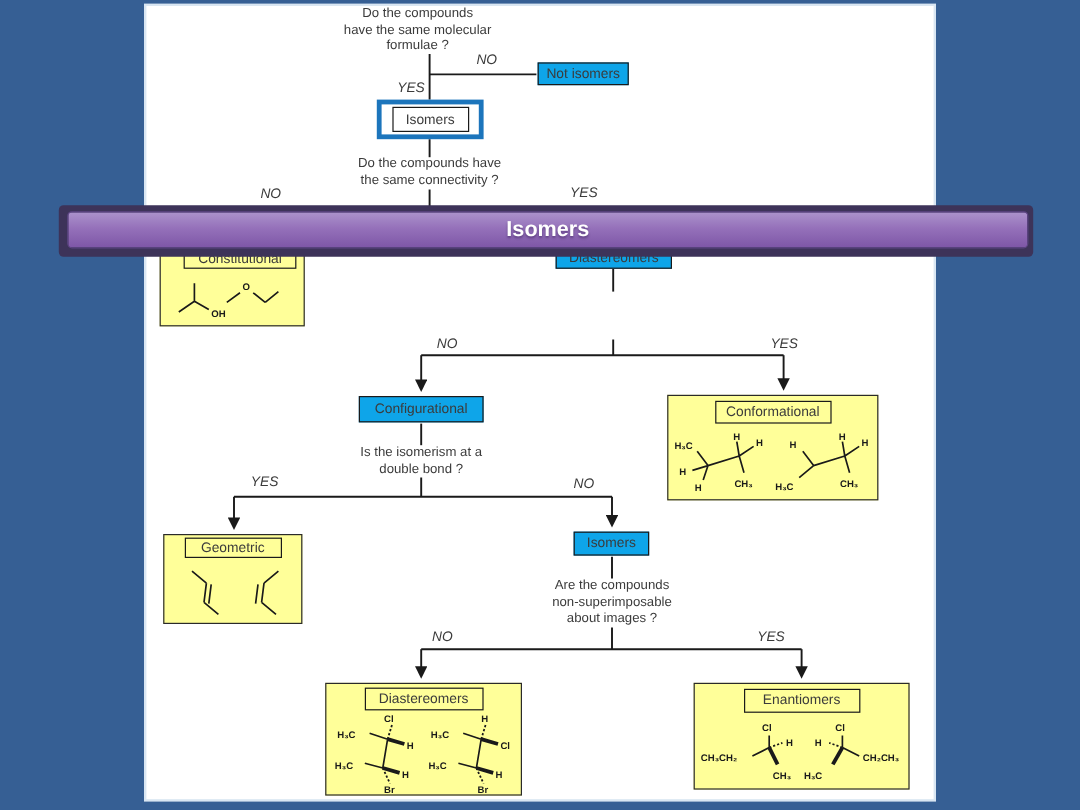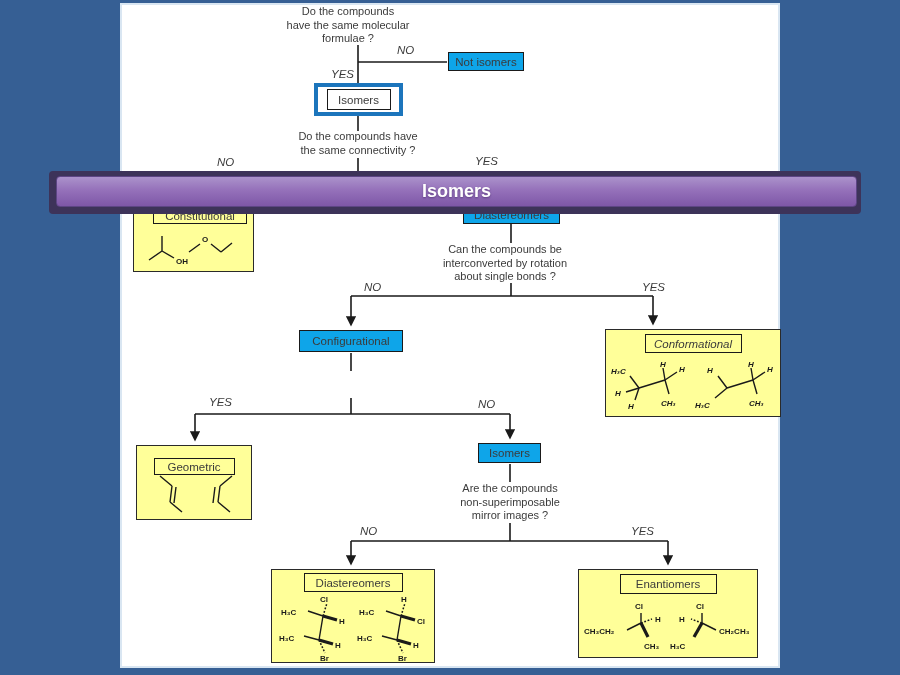--- a/index.html
+++ b/index.html
@@ -97,26 +97,25 @@
       <path d="M351,541 V563" marker-end="url(#arr)"></path>
       <path d="M668,541 V563" marker-end="url(#arr)"></path>
     </g>
   </svg>
 
   <div class="q" style="left:263px;top:5px;width:170px;">Do the compounds
 have the same molecular
 formulae ?</div>
   <div class="q" style="left:273px;top:130px;width:170px;">Do the compounds have
 the same connectivity ?</div>
-  <div class="q" style="left:420px;top:243px;width:170px;">Can the compounds be
-interconverted by rotation
-about single bonds ?</div>
+  <div class="q" style="left:266px;top:371px;width:170px;">Is the isomerism at a
+double bond ?</div>
   <div class="q" style="left:425px;top:482px;width:170px;">Are the compounds
 non-superimposable
-mirror images ?</div>
+about images ?</div>
 
   <div class="lbl" style="left:397px;top:44px;">NO</div>
   <div class="lbl" style="left:331px;top:68px;">YES</div>
   <div class="lbl" style="left:217px;top:156px;">NO</div>
   <div class="lbl" style="left:475px;top:155px;">YES</div>
   <div class="lbl" style="left:364px;top:281px;">NO</div>
   <div class="lbl" style="left:642px;top:281px;">YES</div>
   <div class="lbl" style="left:209px;top:396px;">YES</div>
   <div class="lbl" style="left:478px;top:398px;">NO</div>
   <div class="lbl" style="left:360px;top:525px;">NO</div>
@@ -137,21 +136,21 @@
     <svg class="structure" style="left:2px;top:22px;" width="115" height="44" viewBox="0 0 115 44">
       <g>
         <path d="M26,24 L26,9 M26,24 L13,33 M26,24 L38,31"></path>
         <path d="M53,25 L64,17 M75,17 L85,25 M85,25 L96,16"></path>
       </g>
       <text x="40" y="37">OH</text>
       <text x="66" y="15">O</text>
     </svg>
   </div>
 
-  <div class="ybox" style="left:605px;top:329px;width:176px;height:88px;font-style:italic;">
+  <div class="ybox" style="left:556px;top:329px;width:176px;height:88px;">
     <div class="ylab" style="width:97px;height:19px;margin:4px auto 0;">Conformational</div>
     <svg class="structure" style="left:3px;top:28px;" width="170" height="58" viewBox="0 0 170 58">
       <g>
         <path d="M30,30 L56,22 M30,30 L21,18 M30,30 L17,34 M30,30 L26,42 M56,22 L54,10 M56,22 L68,14 M56,22 L60,36"></path>
         <path d="M118,30 L144,22 M118,30 L109,18 M118,30 L106,40 M144,22 L142,10 M144,22 L156,14 M144,22 L148,36"></path>
       </g>
       <text x="2" y="16">H₃C</text>
       <text x="51" y="9">H</text>
       <text x="70" y="14">H</text>
       <text x="6" y="38">H</text>
@@ -159,21 +158,21 @@
       <text x="52" y="48">CH₃</text>
       <text x="98" y="15">H</text>
       <text x="139" y="9">H</text>
       <text x="158" y="14">H</text>
       <text x="86" y="50">H₃C</text>
       <text x="140" y="48">CH₃</text>
     </svg>
   </div>
 
   <div class="ybox" style="left:136px;top:445px;width:116px;height:75px;">
-    <div class="ylab" style="width:81px;height:17px;margin:12px auto 0;">Geometric</div>
+    <div class="ylab" style="width:81px;height:17px;margin:2px auto 0;">Geometric</div>
     <svg class="structure" style="left:3px;top:23px;" width="110" height="50" viewBox="0 0 110 50">
       <g>
         <path d="M20,7 L32,17 M32,17 L30,33 M36,18 L34,34 M30,33 L42,43"></path>
         <path d="M92,7 L80,17 M80,17 L78,33 M75,18 L73,34 M78,33 L90,43"></path>
       </g>
     </svg>
   </div>
 
   <div class="ybox" style="left:271px;top:569px;width:164px;height:94px;">
     <div class="ylab" style="width:99px;height:19px;margin:3px auto 0;">Diastereomers</div>

